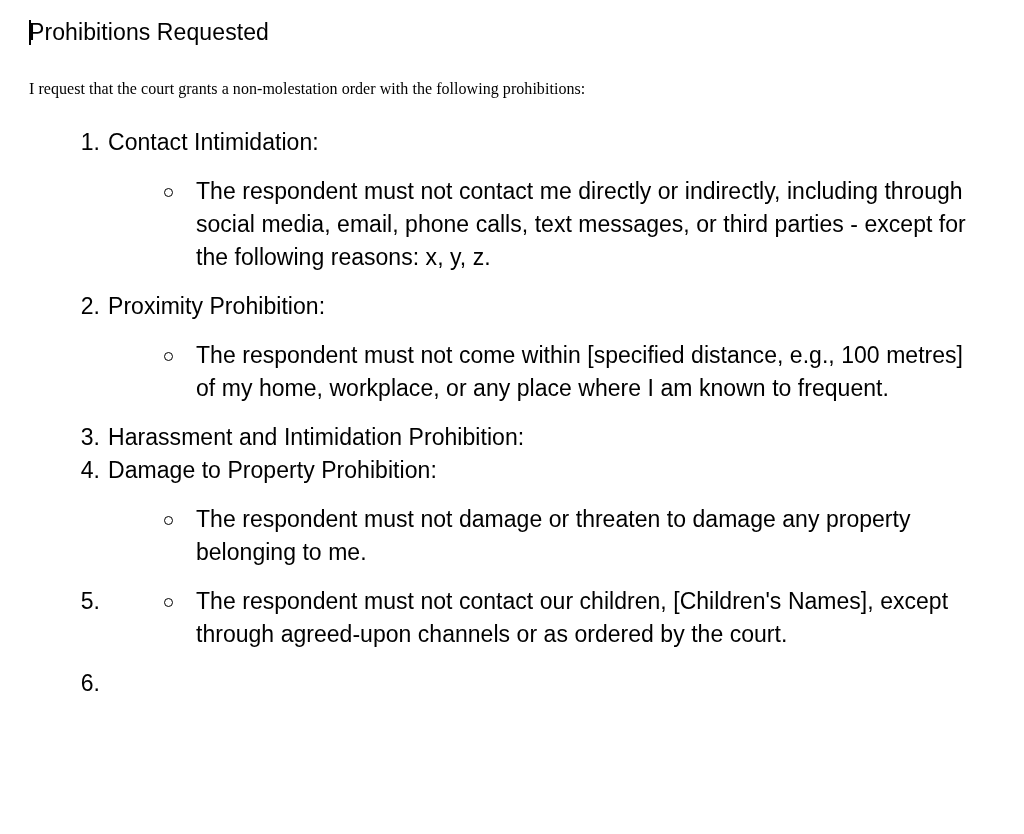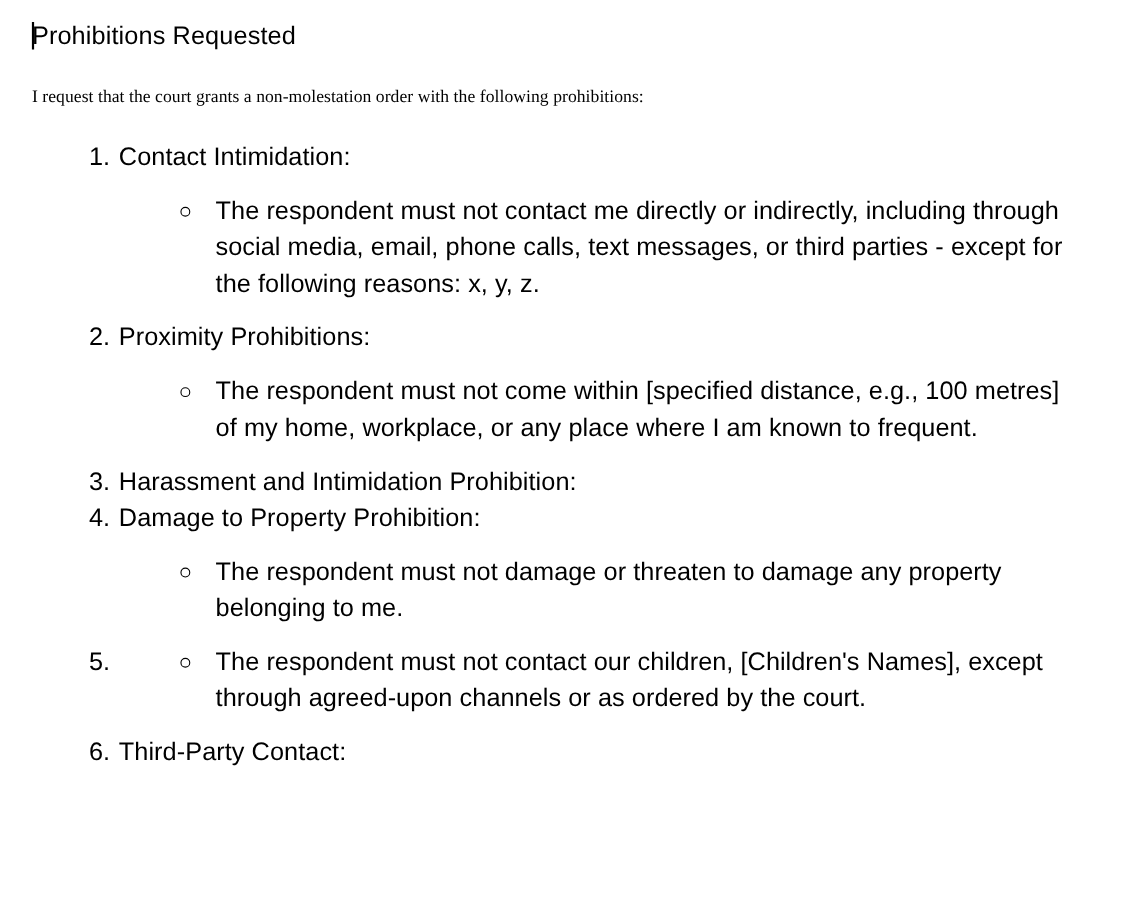--- a/index.html
+++ b/index.html
@@ -135,21 +135,21 @@
     <ul class="sub">
   <li>
     <span class="circle-marker"></span>
     <span class="sub-text">The respondent must not contact me directly or indirectly, including through social media, email, phone calls, text messages, or third parties - except for the following reasons: x, y, z.</span>
   </li>
 </ul>
   </li>
 
   <li>
     <span class="num-marker">2.</span>
-    <span class="item-title">Proximity Prohibitions:</span>
+    <span class="item-title">Proximity Prohibition:</span>
     <ul class="sub">
   <li>
     <span class="circle-marker"></span>
     <span class="sub-text">The respondent must not come within [specified distance, e.g., 100 metres] of my home, workplace, or any place where I am known to frequent.</span>
   </li>
 </ul>
   </li>
 
   <li>
     <span class="num-marker">3.</span>
@@ -172,17 +172,16 @@
     <ul class="sub">
   <li>
     <span class="circle-marker"></span>
     <span class="sub-text">The respondent must not contact our children, [Children's Names], except through agreed-upon channels or as ordered by the court.</span>
   </li>
 </ul>
   </li>
 
   <li>
     <span class="num-marker">6.</span>
-    <span class="item-title">Third-Party Contact:</span>
   </li>
 </ol>
 
 </div>
 
 </body></html>

